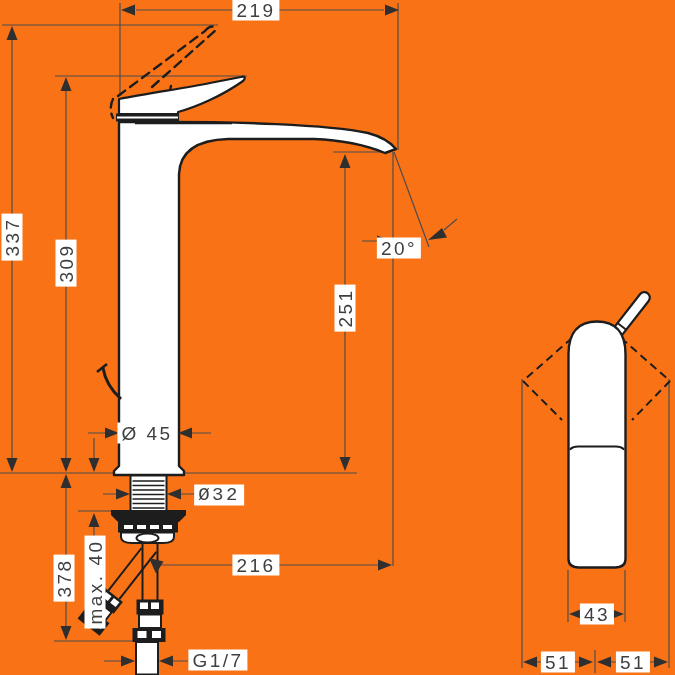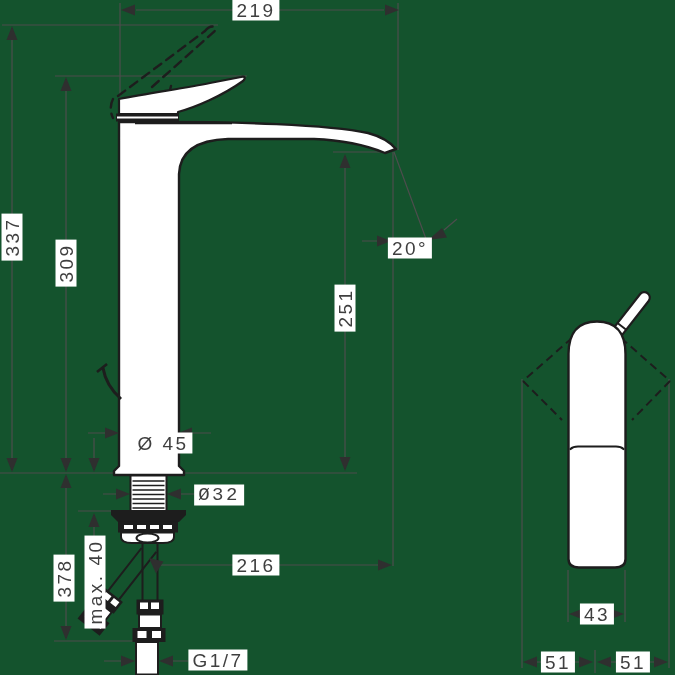--- a/index.html
+++ b/index.html
@@ -1,16 +1,16 @@
 <!DOCTYPE html>
 <html><head>
 <meta charset="utf-8">
 <style>
   html,body{margin:0;padding:0;background:#fff;}
-  #canvas{position:relative;width:675px;height:675px;background:#14532d;overflow:hidden;
+  #canvas{position:relative;width:675px;height:675px;background:#f97316;overflow:hidden;
           font-family:"Liberation Sans",sans-serif;}
   #canvas svg{position:absolute;left:0;top:0;z-index:1;}
   .lbl{position:absolute;transform:translate(-50%,-50%);
        font-size:19px;line-height:1;letter-spacing:2.5px;color:#3f3f3f;
        background:#fff;padding:1px 4px;white-space:nowrap;z-index:2;}
   .lbl.rot{transform:translate(-50%,-50%) rotate(-90deg);}
 </style>
 </head>
 <body>
 
@@ -128,22 +128,22 @@
     <polygon points="593,662 579,656.5 579,667.5"></polygon>
     <polygon points="597,662 611,656.5 611,667.5"></polygon>
     <polygon points="668,662 654,656.5 654,667.5"></polygon>
   </g>
 </svg>
 
 <div class="lbl" style="left:256px;top:10px;">219</div>
 <div class="lbl rot" style="left:12px;top:237px;">337</div>
 <div class="lbl rot" style="left:66px;top:263px;">309</div>
 <div class="lbl rot" style="left:345px;top:308px;">251</div>
-<div class="lbl" style="left:410px;top:248px;">20°</div>
-<div class="lbl" style="left:147px;top:443px;margin-left:16px;">Ø 45</div>
+<div class="lbl" style="left:399px;top:248px;">20°</div>
+<div class="lbl" style="left:147px;top:433px;">Ø 45</div>
 <div class="lbl" style="left:219px;top:495px;font-family:Liberation Mono, monospace;">Ø32</div>
 <div class="lbl rot" style="left:64px;top:578px;">378</div>
 <div class="lbl rot" style="left:95px;top:582px;">max. 40</div>
 <div class="lbl" style="left:256px;top:565px;">216</div>
 <div class="lbl" style="left:218px;top:660px;">G1/7</div>
 <div class="lbl" style="left:597px;top:614px;">43</div>
 <div class="lbl" style="left:558px;top:662px;">51</div>
 <div class="lbl" style="left:633px;top:662px;">51</div>
 
 </div>

